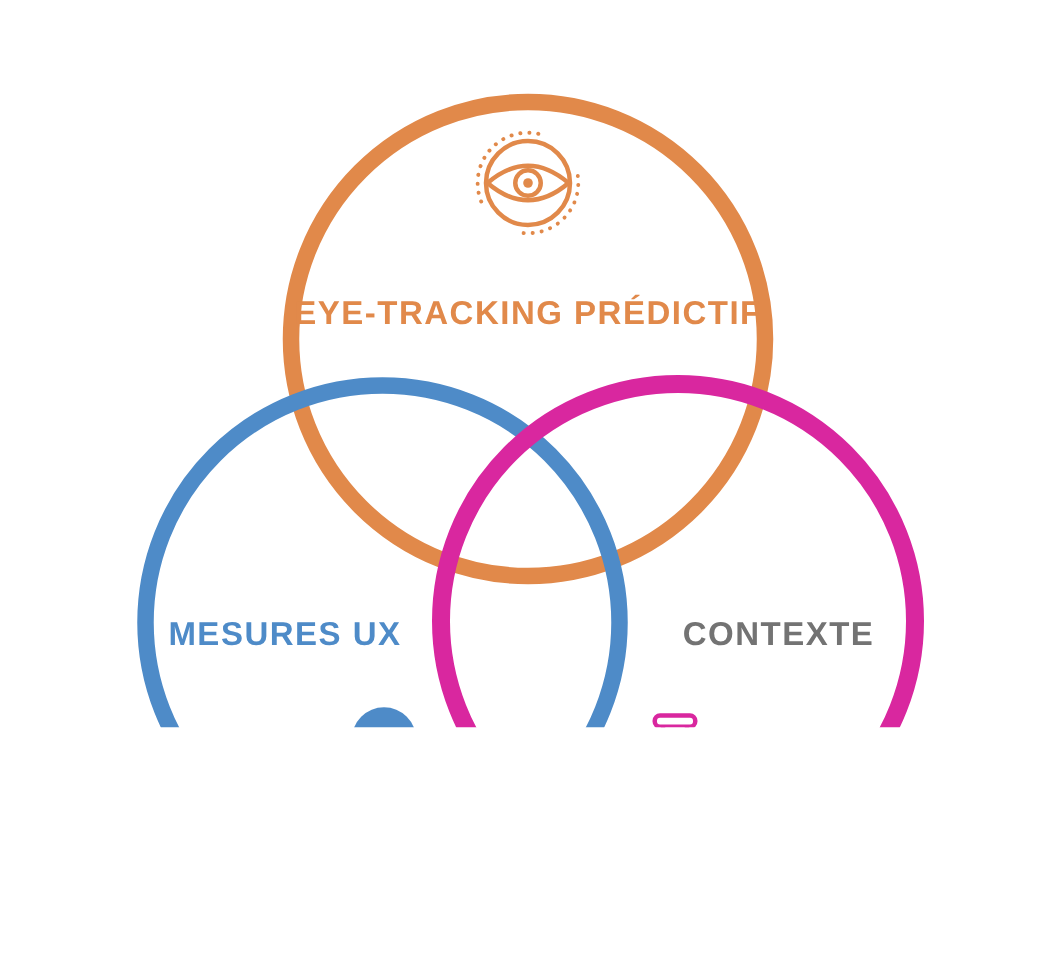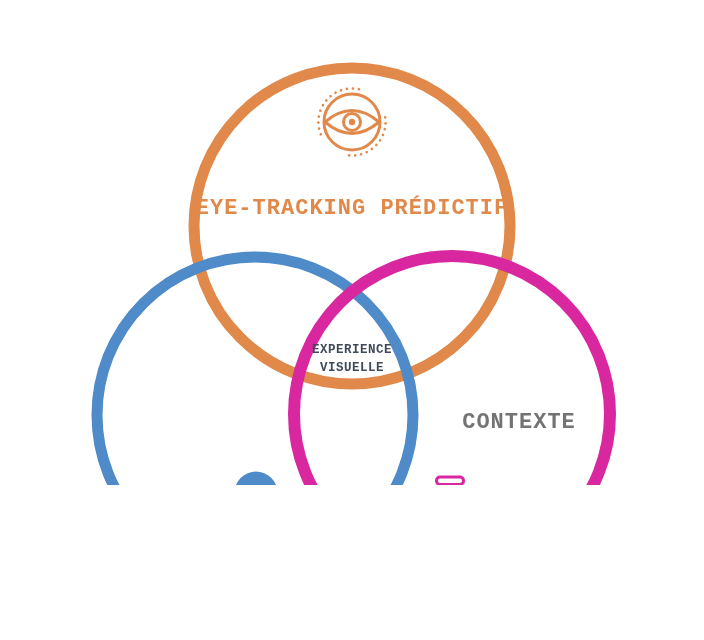--- a/index.html
+++ b/index.html
@@ -1,21 +1,21 @@
 <!DOCTYPE html>
 <html><head>
 <meta charset="utf-8">
 <style>
   html,body{margin:0;padding:0;background:#ffffff;}
   .canvas{
     position:relative;
     width:704px;height:485px;
     background:#ffffff;
     overflow:hidden;
-    font-family:Liberation Mono, monospace;
+    font-family:Liberation Sans, sans-serif;
   }
   .venn-svg{position:absolute;left:0;top:0;}
   .label{
     position:absolute;
     text-align:center;
     font-weight:bold;
     letter-spacing:1px;
     white-space:nowrap;
     user-select:none;
   }
@@ -83,21 +83,18 @@
       <path d="M 442 489 L 447.5 489 M 442 493.5 L 447.5 493.5 M 442 498 L 447.5 498" stroke-width="2"></path>
       <path d="M 442 500.3 A 26 26 0 1 0 458 500.3"></path>
       <path d="M 449 526 L 432.6 524 A 16.5 16.5 0 0 1 449.6 509.5 Z" stroke-width="2.5"></path>
       <path d="M 449 526 L 452.7 509.9 A 16.5 16.5 0 0 1 465.4 524.6 Z" stroke-width="1.8" fill="url(#hatchPink)"></path>
       <path d="M 449 526 L 465.3 528.3 A 16.5 16.5 0 0 1 432.7 528.3 Z" stroke-width="1.8" fill="url(#hatchPink)"></path>
     </g>
   </svg>
 
   <div class="label label-top">EYE-TRACKING PRÉDICTIF</div>
 
+  <div class="label label-left">MESURES UX</div>
 
   <div class="label label-right">CONTEXTE</div>
 
-  <div class="label label-center">
-    <span>EXPERIENCE</span><br>
-    <span>VISUELLE</span>
-  </div>
 
 </div>
 
 </body></html>

